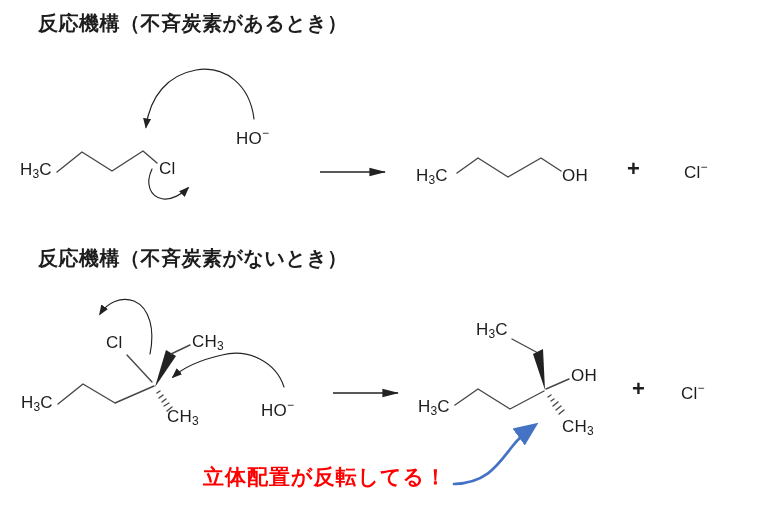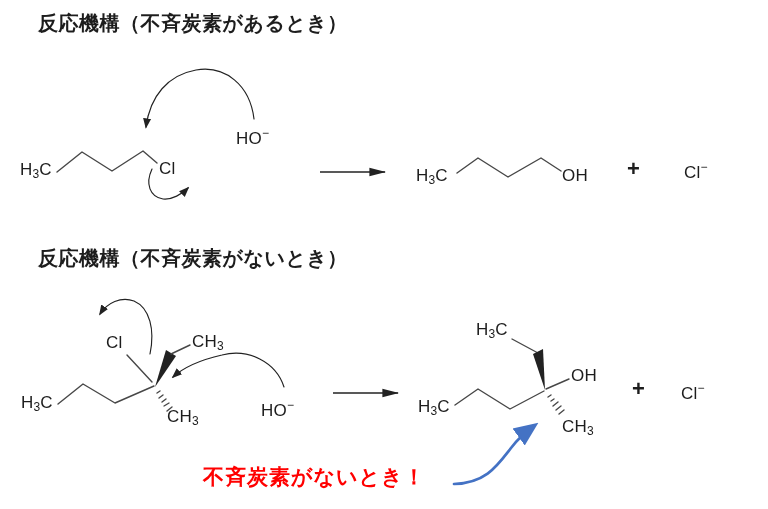--- a/index.html
+++ b/index.html
@@ -108,13 +108,13 @@
 <span class="lbl" style="left:21px;top:394px">H<sub>3</sub>C</span>
 <span class="lbl" style="left:167px;top:408px">CH<sub>3</sub></span>
 <span class="lbl" style="left:261px;top:399px">HO<sup>−</sup></span>
 <span class="lbl" style="left:476px;top:321px">H<sub>3</sub>C</span>
 <span class="lbl" style="left:571px;top:367px">OH</span>
 <span class="lbl" style="left:562px;top:418px">CH<sub>3</sub></span>
 <span class="lbl" style="left:418px;top:398px">H<sub>3</sub>C</span>
 <span class="lbl plus" style="left:632px;top:378px">+</span>
 <span class="lbl" style="left:681px;top:382px">Cl<sup>−</sup></span>
 
-<div class="note" style="left:203px;top:465px">不斉炭素がないとき！</div>
+<div class="note" style="left:203px;top:465px">立体配置が反転してる！</div>
 
 </body></html>

